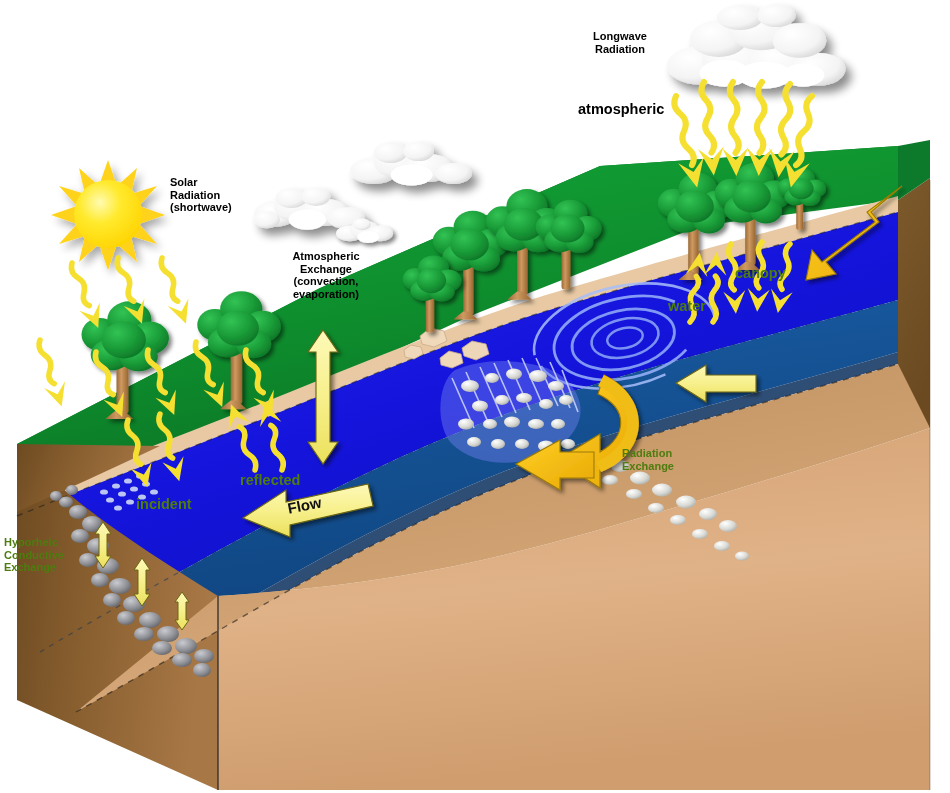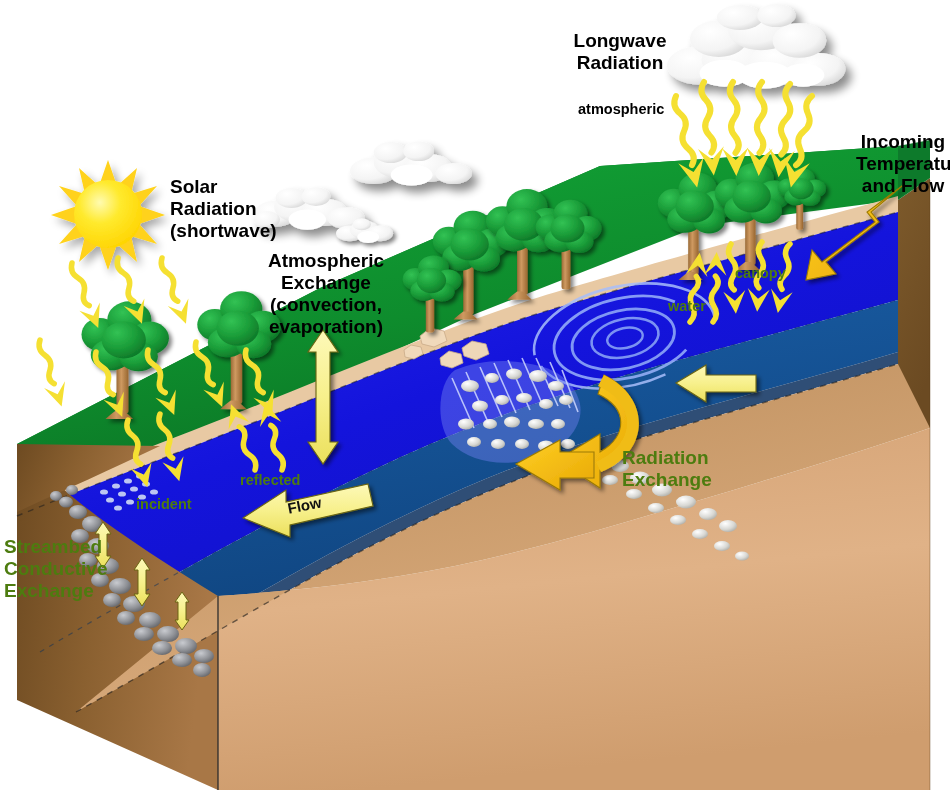--- a/index.html
+++ b/index.html
@@ -4,21 +4,21 @@
 <title>Stream Heat Budget Diagram</title>
 <style>
   html,body{margin:0;padding:0;background:#ffffff;}
   body{width:950px;height:793px;overflow:hidden;
        font-family:"Liberation Sans","DejaVu Sans",sans-serif;}
   #stage{position:relative;width:950px;height:793px;background:#fff;}
   svg#scene{position:absolute;left:0;top:0;width:950px;height:793px;display:block;}
   .lbl{position:absolute;font-weight:bold;line-height:1.15;white-space:pre-line;}
   .lbl.dark{color:#000;}
   .lbl.light{color:#4d7c0f;}
-  .t22{font-size:19px;}
+  .t22{font-size:11px;}
   .t20{font-size:14.5px;}
   .center{text-align:center;}
   .left{text-align:left;}
   .flowtxt{position:absolute;font-weight:bold;font-size:15px;color:#111;
            transform:rotate(-11deg);transform-origin:left top;}
 </style>
 </head>
 <body>
 
 <div id="stage">
@@ -654,35 +654,32 @@
 <div class="lbl dark t22 center" style="left:264px;top:250px;width:124px;">Atmospheric
 Exchange
 (convection,
 evaporation)</div>
 
 <div class="lbl dark t22 center" style="left:560px;top:30px;width:120px;">Longwave
 Radiation</div>
 
 <div class="lbl dark t20 left" style="left:578px;top:101px;">atmospheric</div>
 
-<div class="lbl dark t22 center" style="left:856px;top:131px;width:94px;">Incoming
-Temperature
-and Flow</div>
 
 <div class="lbl light t20 left" style="left:735px;top:265px;">canopy</div>
 
 <div class="lbl light t20 left" style="left:668px;top:298px;">water</div>
 
 
 <div class="lbl light t22 left" style="left:622px;top:447px;">Radiation
 Exchange</div>
 
 <div class="lbl light t20 left" style="left:240px;top:472px;">reflected</div>
 
 <div class="lbl light t20 left" style="left:136px;top:496px;">incident</div>
 
 <div class="flowtxt" style="left:286px;top:500px;">Flow</div>
 
-<div class="lbl light t22 left" style="left:4px;top:536px;">Streambed
+<div class="lbl light t22 left" style="left:4px;top:536px;">Hyporheic
 Conductive
 Exchange</div>
 
 </div>
 
 </body></html>

